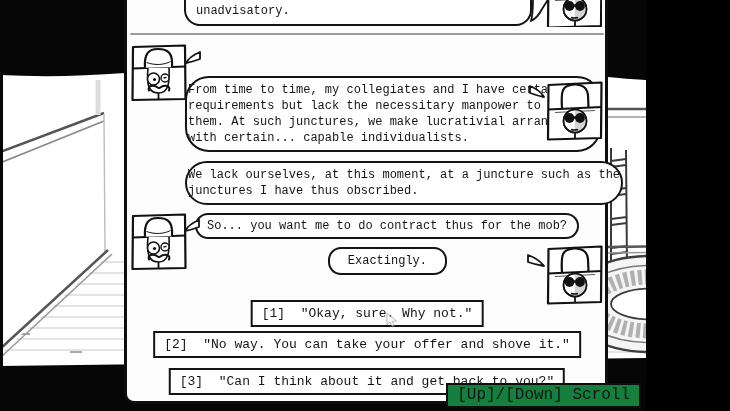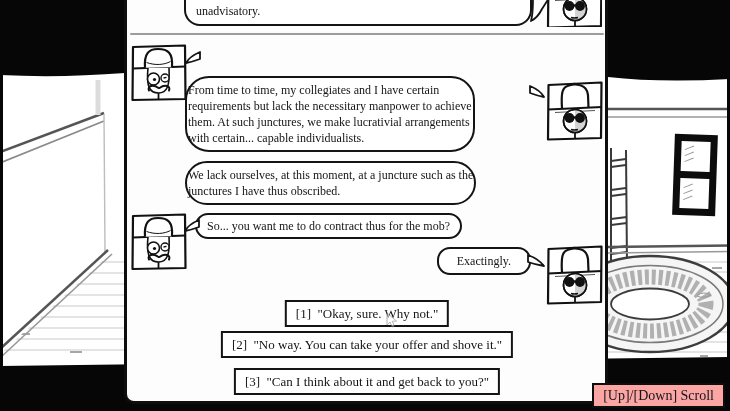--- a/index.html
+++ b/index.html
@@ -1,18 +1,18 @@
 <!DOCTYPE html>
 <html><head>
 <meta charset="utf-8">
 <style>
   html,body{margin:0;padding:0;background:#000;}
   .stage{
-    position:relative;width:730px;height:411px;overflow:hidden;
-    background:#fff;font-family:Liberation Serif, serif;color:#141414;
+    position:relative;width:646px;height:411px;overflow:hidden;
+    background:#fff;font-family:Liberation Mono, monospace;color:#141414;
   }
   .bg{position:absolute;left:0;top:0;z-index:1;}
   .panel{
     position:absolute;left:124px;top:-28px;width:484px;height:432px;
     background:#fdfdfd;border:3px solid #0e0e0e;border-radius:10px;z-index:2;
     box-sizing:border-box;
   }
   .divider{position:absolute;left:130px;top:33px;width:474px;height:2px;background:#9c9c9c;z-index:3;border-radius:2px;}
   .bubble{
     position:absolute;z-index:4;background:#fff;border:2px solid #141414;
@@ -27,22 +27,22 @@
   .tail{position:absolute;z-index:5;}
   .avatar{position:absolute;z-index:4;}
   .avatar-clip{position:absolute;left:545px;top:0;width:57px;height:27px;overflow:hidden;z-index:4;}
   .avatar-clip svg{position:absolute;left:0;top:-33px;}
   .option{
     position:absolute;left:367px;transform:translateX(-50%);z-index:4;
     background:#fff;border:2px solid #141414;padding:3px 9px;
     font-size:13px;line-height:17px;white-space:pre;cursor:pointer;
   }
   .scroll-hint{
-    position:absolute;right:5px;top:383px;z-index:6;background:#fca5a5;
-    border:2px solid #0e0e0e;padding:2px 9px;font-size:14px;line-height:17px;white-space:pre;
+    position:absolute;right:5px;top:383px;z-index:6;background:#15803d;
+    border:2px solid #0e0e0e;padding:2px 9px;font-size:16px;line-height:17px;white-space:pre;
   }
   .cursor{position:absolute;left:386px;top:312px;z-index:7;opacity:.55;}
 </style>
 </head>
 <body>
 
 <div class="stage">
 
   <svg width="0" height="0" style="position:absolute">
     <defs>

